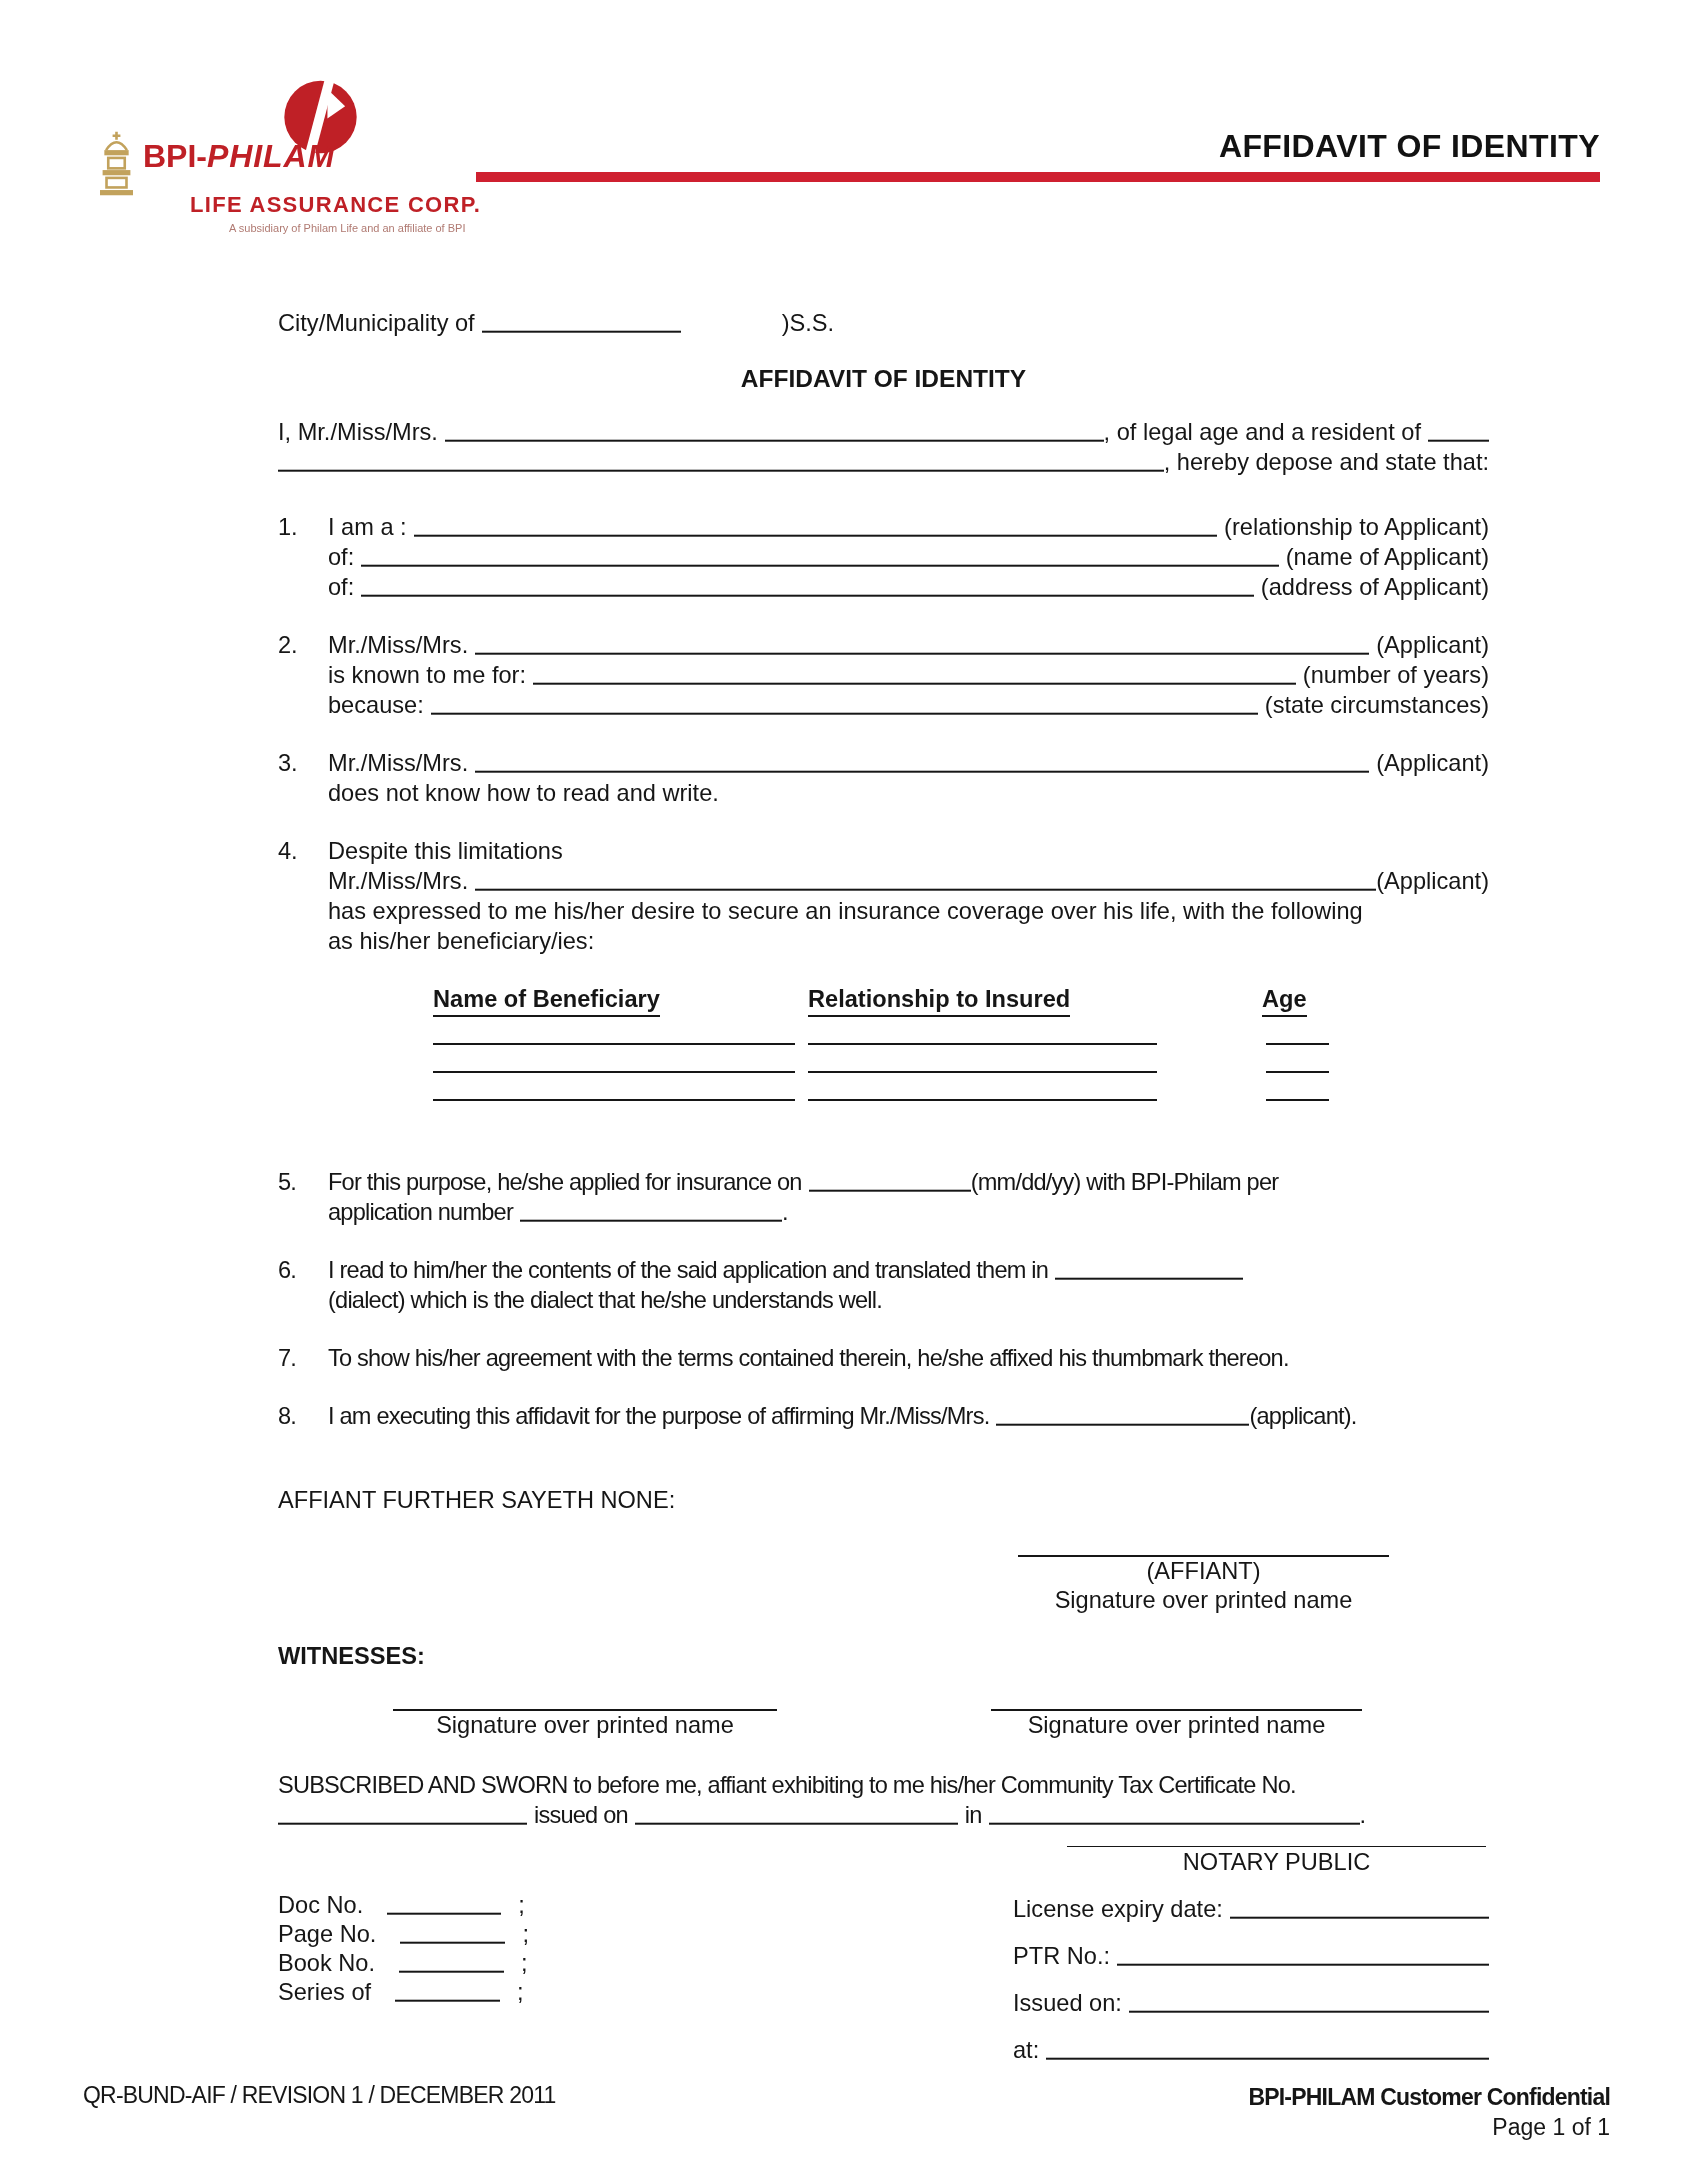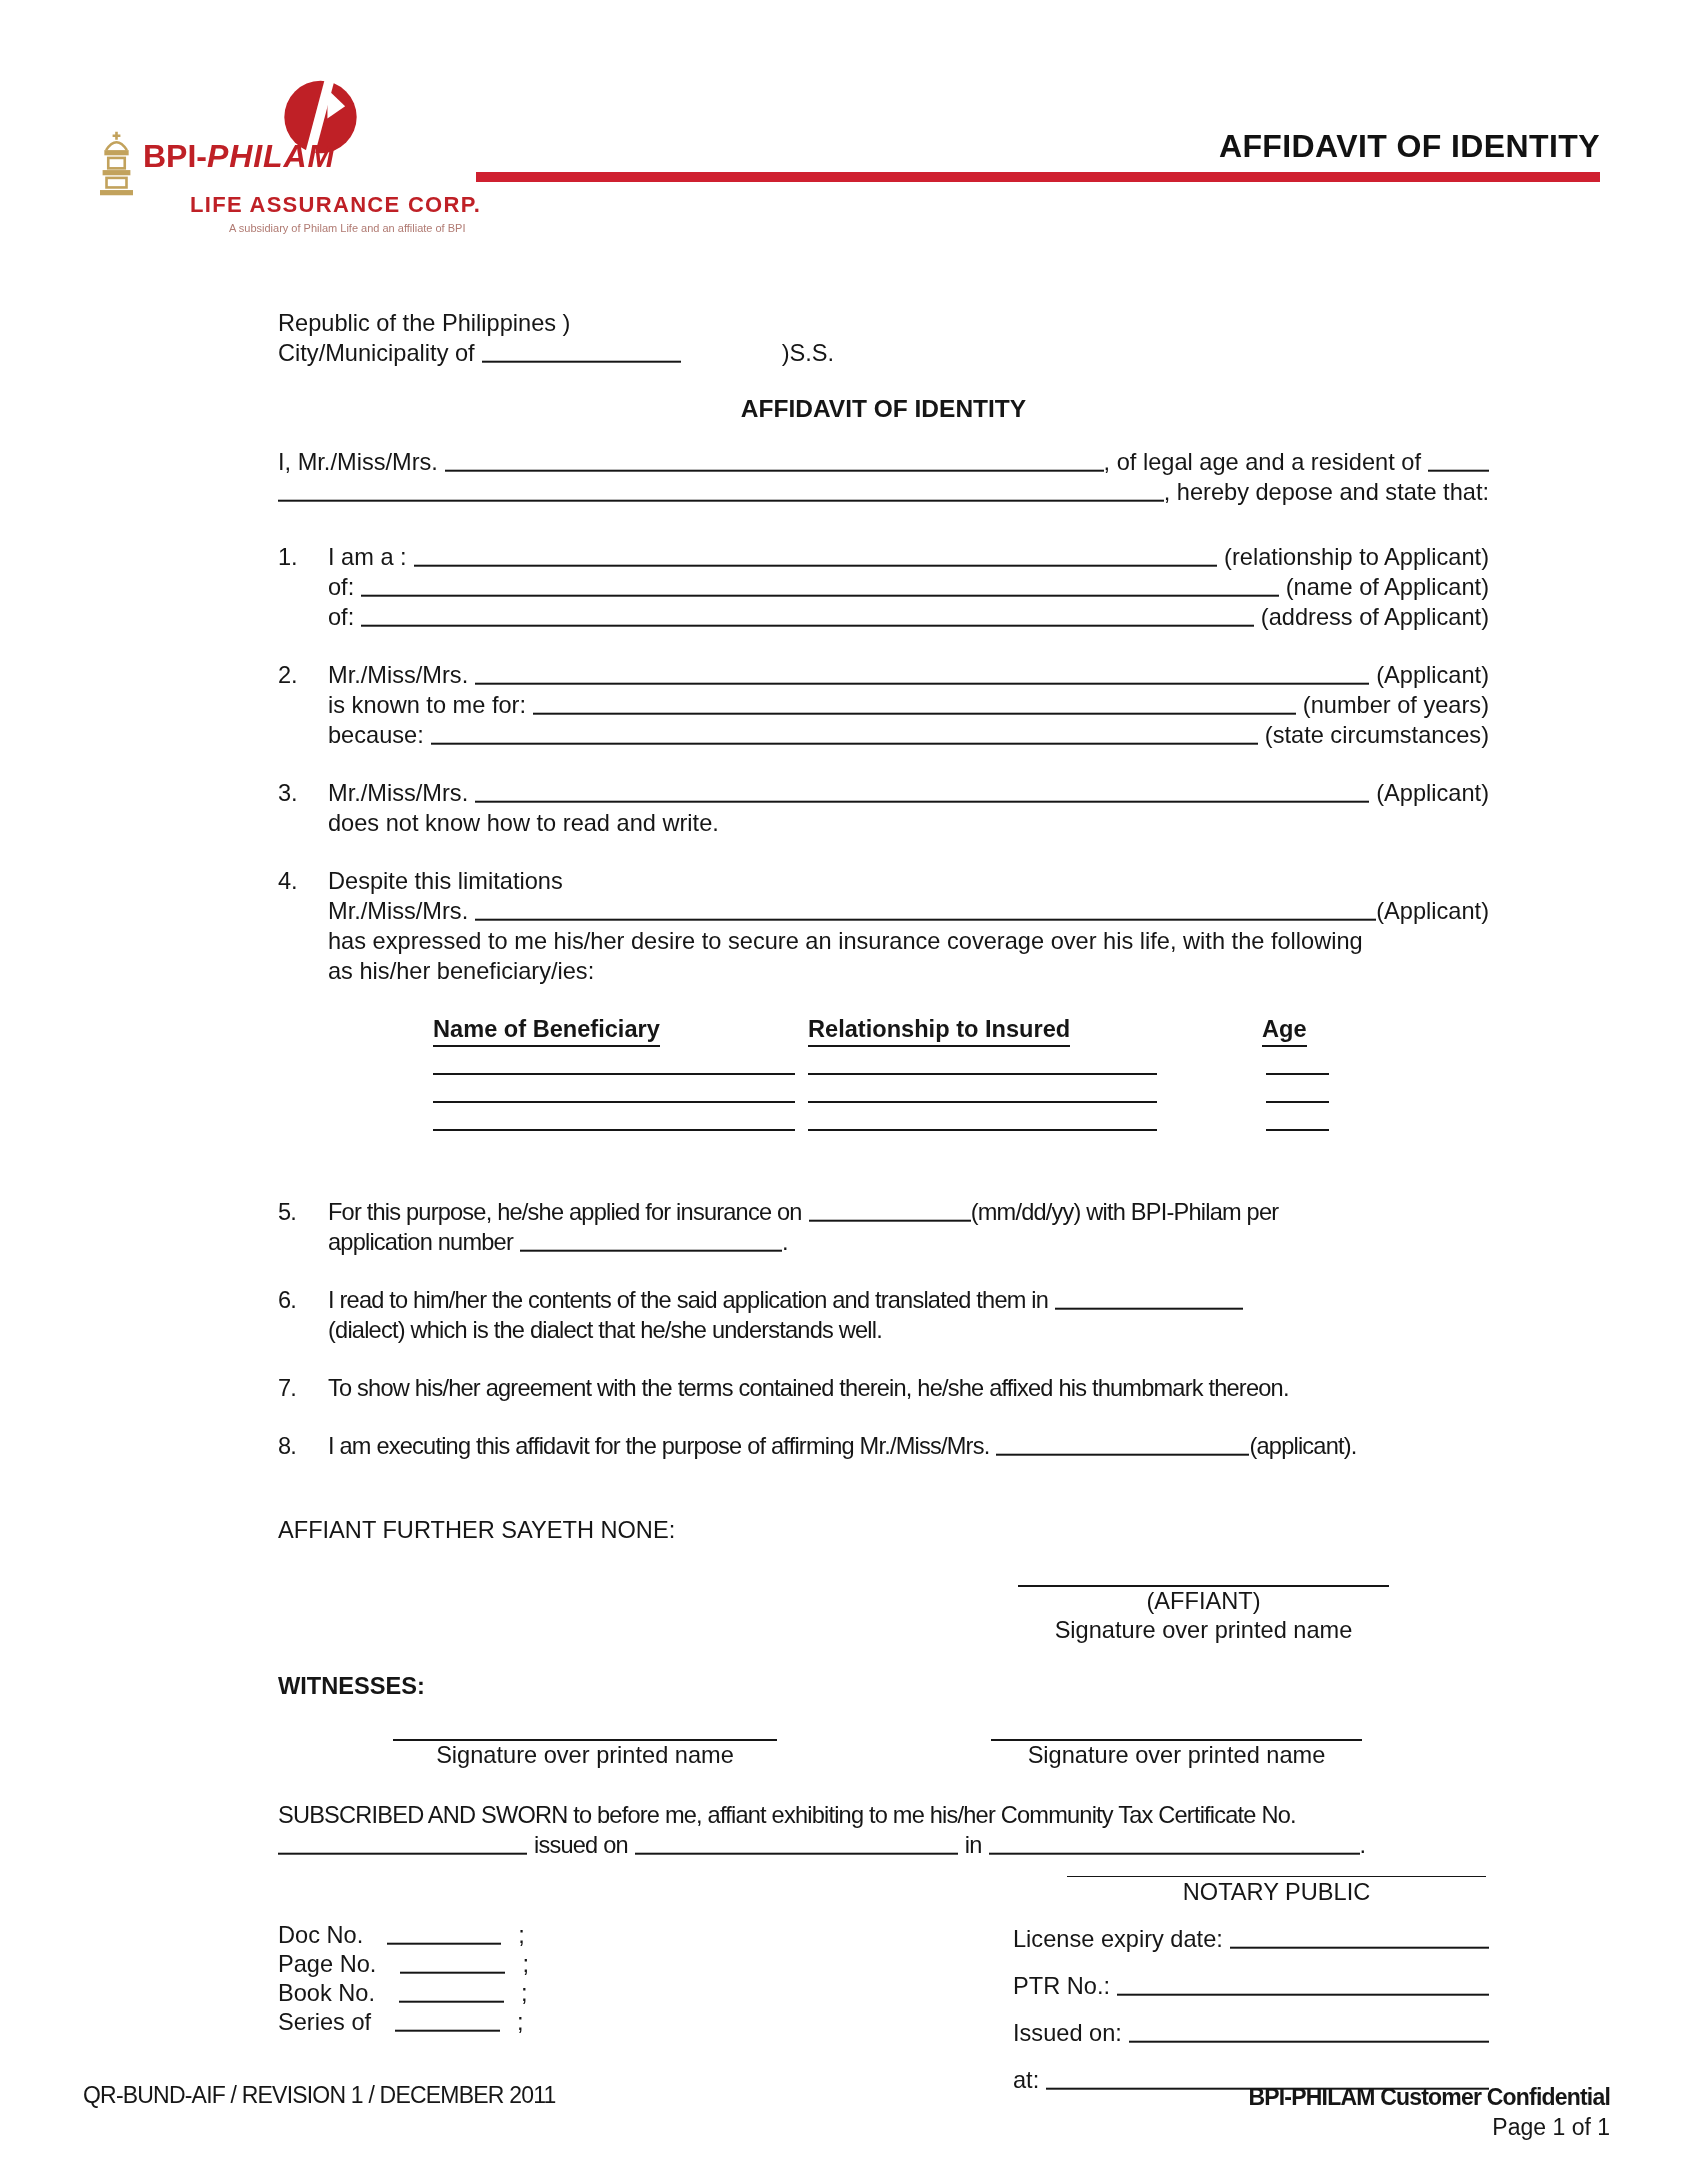--- a/index.html
+++ b/index.html
@@ -97,21 +97,20 @@
       <div class="brand-sub">LIFE ASSURANCE CORP.</div>
       <div class="brand-tag">A subsidiary of Philam Life and an affiliate of BPI</div>
     </div>
     <div class="hd-title">AFFIDAVIT OF IDENTITY</div>
     <div class="hd-rule"></div>
   </div>
 
   <div class="content">
 
     <div class="venue">
-      <div class="tx">Republic of the Philippines )</div>
       <div class="ln">
         <span>City/Municipality of</span>
         <span class="bl" style="width:199px;"></span>
         <span style="margin-left:94px;">)S.S.</span>
       </div>
     </div>
 
     <div class="doc-title">AFFIDAVIT OF IDENTITY</div>
 
     <div class="intro">

